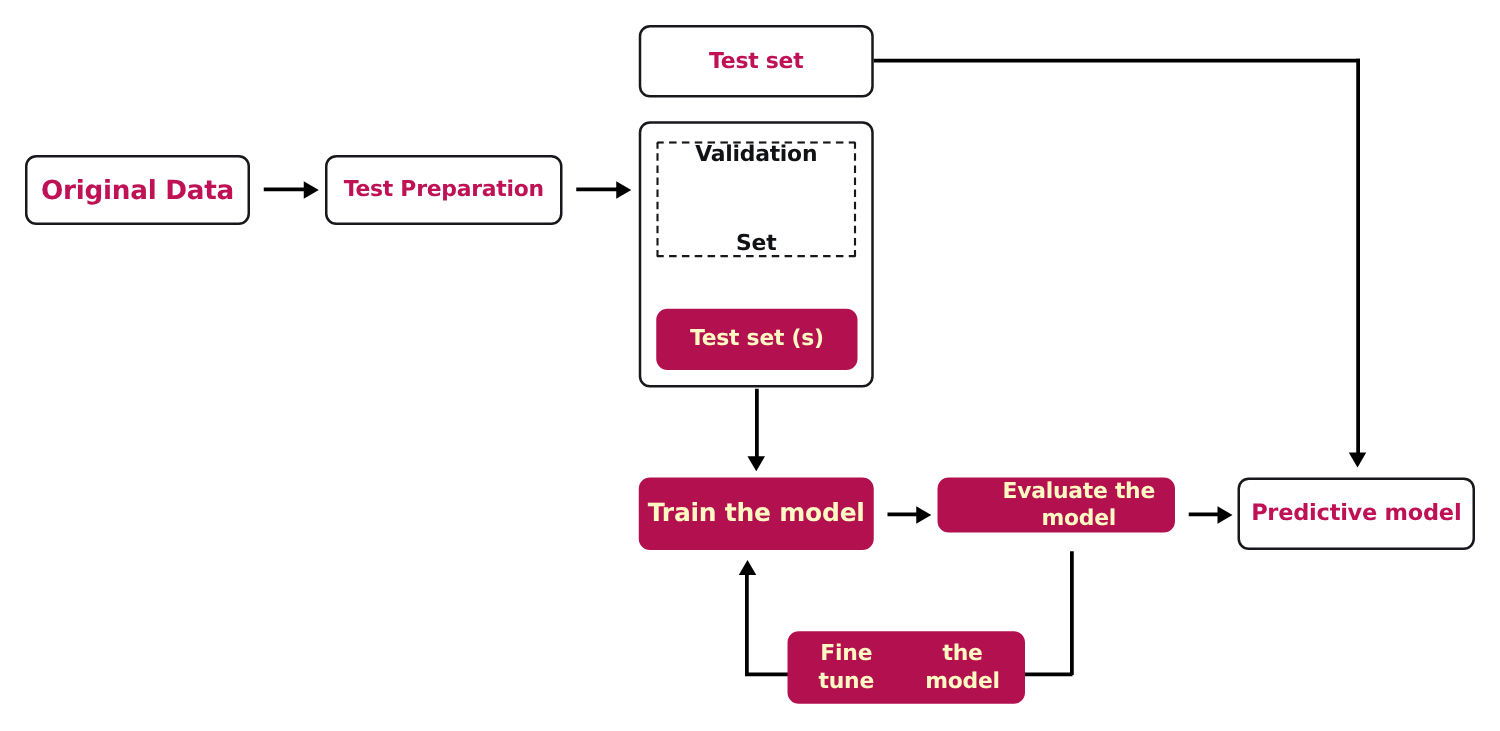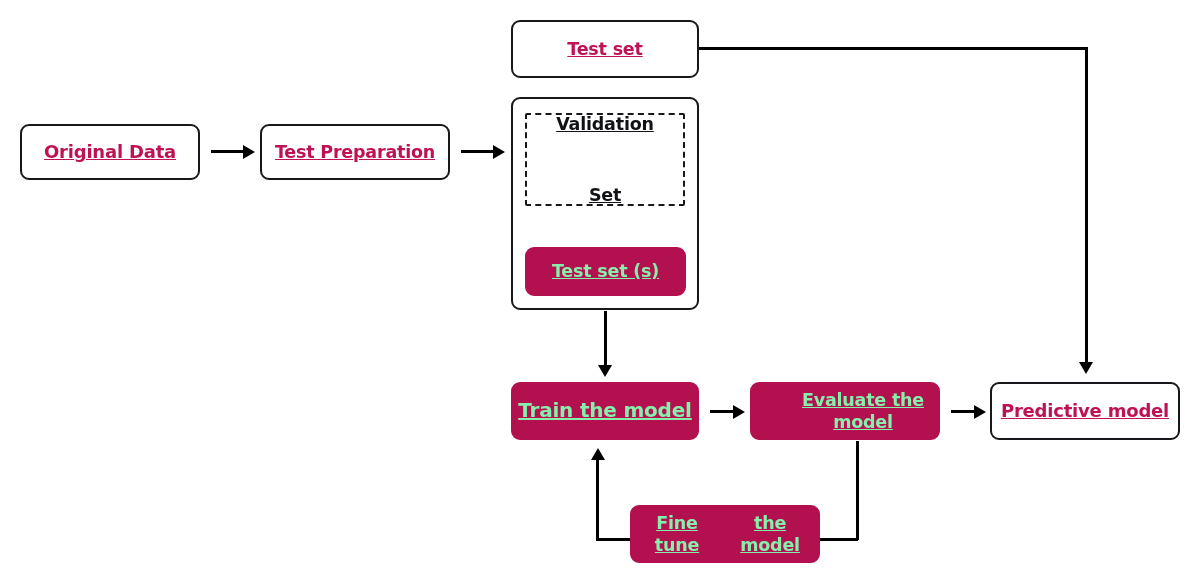--- a/index.html
+++ b/index.html
@@ -22,33 +22,32 @@
   .node {
     position: absolute;
     box-sizing: border-box;
     display: flex;
     align-items: center;
     justify-content: center;
     text-align: center;
     font-weight: bold;
     line-height: 1.28;
     letter-spacing: -0.2px;
-    text-decoration: underline;
   }
   .node-outline {
     background: #ffffff;
     border: 2px solid #17181c;
     border-radius: 9px;
     color: #bf1155;
   }
   .node-filled {
     background: #b3104f;
     border: 2px solid #b3104f;
     border-radius: 9px;
-    color: #86efac;
+    color: #fef9c3;
   }
   .node-dashed {
     background: #ffffff;
     border: 2px dashed #17181c;
     border-radius: 2px;
     color: #111216;
     gap: 48px;
   }
   .container-box {
     position: absolute;
@@ -83,21 +82,21 @@
     border-left: 7px solid transparent;
     border-right: 7px solid transparent;
     border-bottom: 12px solid #000000;
   }
 </style>
 </head>
 <body>
 
 <div id="canvas">
 
-  <div class="node node-outline" style="left:20px; top:124px; width:180px; height:56px; font-size:18px;">
+  <div class="node node-outline" style="left:20px; top:124px; width:180px; height:56px; font-size:21px;">
     <span>Original Data</span>
   </div>
 
   <div class="conn conn-h" style="left:211px; top:150px; width:34px;"></div>
   <div class="arrowhead ah-right" style="left:243px; top:145px;"></div>
 
   <div class="node node-outline" style="left:260px; top:124px; width:190px; height:56px; font-size:17.5px;">
     <span>Test Preparation</span>
   </div>
 
@@ -122,21 +121,21 @@
   <div class="conn conn-v" style="left:604px; top:311px; width:2.5px; height:57px;"></div>
   <div class="arrowhead ah-down" style="left:598px; top:365px;"></div>
 
   <div class="node node-filled" style="left:511px; top:382px; width:188px; height:58px; font-size:20px;">
     <span>Train the model</span>
   </div>
 
   <div class="conn conn-h" style="left:710px; top:410px; width:26px;"></div>
   <div class="arrowhead ah-right" style="left:733px; top:405px;"></div>
 
-  <div class="node node-filled" style="left:750px; top:382px; width:190px; height:58px; font-size:17.5px; flex-direction:column;padding-left:36px;">
+  <div class="node node-filled" style="left:750px; top:382px; width:190px; height:44px; font-size:17.5px; flex-direction:column;padding-left:36px;">
     <span>Evaluate the</span>
     <span>model</span>
   </div>
 
   <div class="conn conn-h" style="left:951px; top:410px; width:26px;"></div>
   <div class="arrowhead ah-right" style="left:974px; top:405px;"></div>
 
   <div class="node node-outline" style="left:990px; top:382px; width:190px; height:58px; font-size:18px;">
     <span>Predictive model</span>
   </div>

